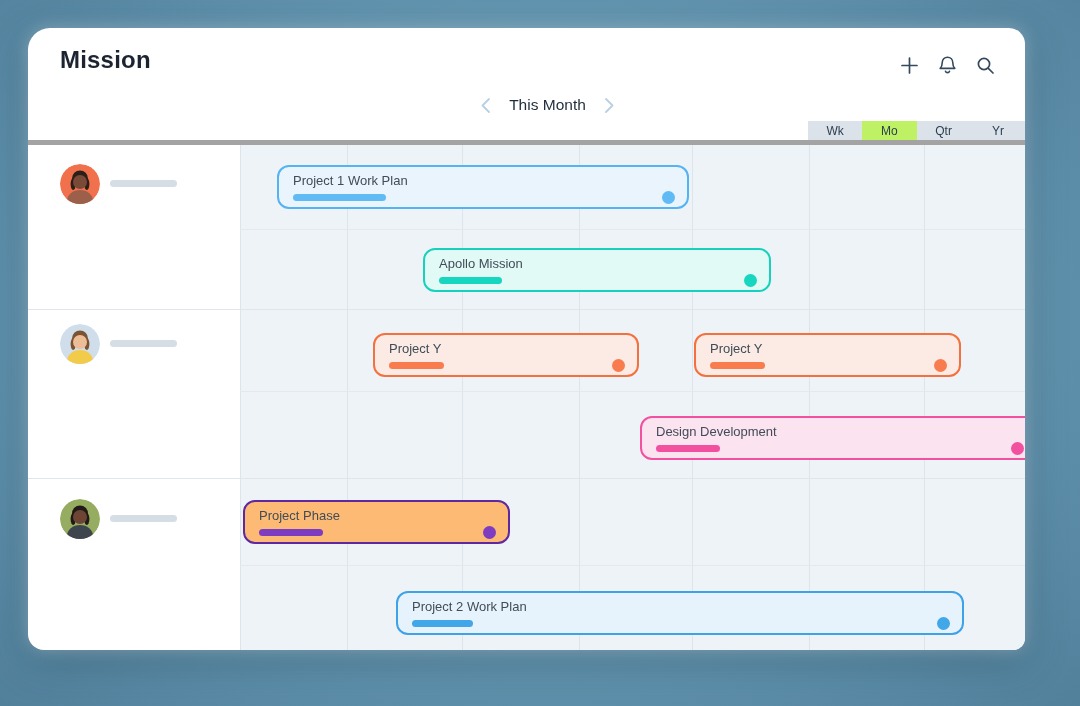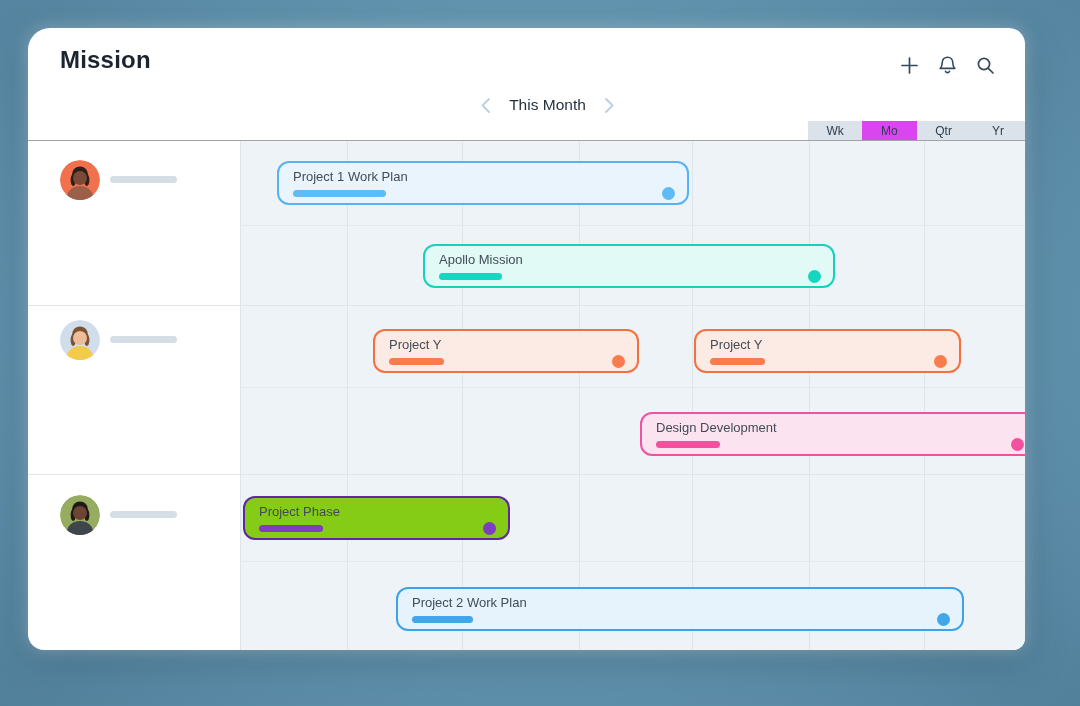--- a/index.html
+++ b/index.html
@@ -18,23 +18,23 @@
     display:flex;align-items:center;justify-content:center;}
   .period-nav{position:absolute;top:68px;left:0;width:100%;display:flex;justify-content:center;
     align-items:center;gap:18px;transform:translateX(21px);}
   .period-label{font-size:15.5px;color:#1f2d3b;}
   .chev-btn{background:none;border:none;padding:0;cursor:pointer;display:flex;align-items:center;}
   
   .zoom-toggle{position:absolute;top:93px;right:0;width:217px;height:19px;display:flex;
     background:#dbe2e9;}
   .zoom-opt{flex:1;display:flex;align-items:center;justify-content:center;font-size:12px;
     color:#2c3e50;cursor:pointer;}
-  .zoom-opt.selected{background:#d946ef;}
+  .zoom-opt.selected{background:#bef264;}
   
-  .grid{position:absolute;left:0;top:112px;right:0;bottom:0;border-top:1px solid #a3a3a3;}
+  .grid{position:absolute;left:0;top:112px;right:0;bottom:0;border-top:5px solid #a3a3a3;}
   .timeline-bg{position:absolute;left:212px;top:0;right:0;bottom:0;background:#eef3f8;}
   .v-line{position:absolute;top:0;bottom:0;width:1px;background:#dde5ec;}
   .row-line{position:absolute;left:212px;right:0;height:1px;background:#e3e9ef;}
   .group-line{position:absolute;left:0;right:0;height:1px;background:#dfe5ea;}
   
   .user-row{position:absolute;left:0;width:212px;height:40px;}
   .avatar{position:absolute;left:32px;top:0;width:40px;height:40px;border-radius:50%;overflow:hidden;}
   .user-placeholder{position:absolute;left:82px;top:16px;width:67px;height:7px;border-radius:4px;
     background:#d5dee5;}
   
@@ -142,41 +142,41 @@
               </svg></div>
             <div class="user-placeholder"></div>
           </div>
         </div>
       <div id="tasks">
           <div class="task" style="left: 249px; top: 20px; width: 412px; border-color: rgb(85, 179, 241); background: rgb(233, 244, 253);">
             <div class="task-label">Project 1 Work Plan</div>
             <div class="task-progress" style="width: 93px; background: rgb(96, 186, 243);"></div>
             <div class="task-dot" style="background: rgb(96, 186, 243);"></div>
           </div>
-          <div class="task" style="left: 395px; top: 103px; width: 412px; border-color: rgb(22, 210, 189); background: rgb(226, 250, 246);">
+          <div class="task" style="left: 395px; top: 103px; width: 348px; border-color: rgb(22, 210, 189); background: rgb(226, 250, 246);">
             <div class="task-label">Apollo Mission</div>
             <div class="task-progress" style="width: 63px; background: rgb(22, 214, 192);"></div>
             <div class="task-dot" style="background: rgb(22, 214, 192);"></div>
           </div>
           <div class="task" style="left: 345px; top: 188px; width: 266px; border-color: rgb(243, 112, 63); background: rgb(251, 235, 228);">
             <div class="task-label">Project Y</div>
             <div class="task-progress" style="width: 55px; background: rgb(248, 124, 78);"></div>
             <div class="task-dot" style="background: rgb(248, 124, 78);"></div>
           </div>
           <div class="task" style="left: 666px; top: 188px; width: 267px; border-color: rgb(243, 112, 63); background: rgb(251, 235, 228);">
             <div class="task-label">Project Y</div>
             <div class="task-progress" style="width: 55px; background: rgb(248, 124, 78);"></div>
             <div class="task-dot" style="background: rgb(248, 124, 78);"></div>
           </div>
           <div class="task" style="left: 612px; top: 271px; width: 398px; border-color: rgb(242, 81, 159); background: rgb(251, 227, 240);">
             <div class="task-label">Design Development</div>
             <div class="task-progress" style="width: 64px; background: rgb(242, 81, 159);"></div>
             <div class="task-dot" style="background: rgb(242, 81, 159);"></div>
           </div>
-          <div class="task" style="left: 215px; top: 355px; width: 267px; border-color: rgb(95, 39, 160); background: #84cc16;">
+          <div class="task" style="left: 215px; top: 355px; width: 267px; border-color: rgb(95, 39, 160); background: #fdba74;">
             <div class="task-label">Project Phase</div>
             <div class="task-progress" style="width: 64px; background: rgb(126, 60, 192);"></div>
             <div class="task-dot" style="background: rgb(126, 60, 192);"></div>
           </div>
           <div class="task" style="left: 368px; top: 446px; width: 568px; border-color: rgb(62, 162, 230); background: rgb(230, 242, 252);">
             <div class="task-label">Project 2 Work Plan</div>
             <div class="task-progress" style="width: 61px; background: rgb(66, 167, 233);"></div>
             <div class="task-dot" style="background: rgb(66, 167, 233);"></div>
           </div>
         </div>

